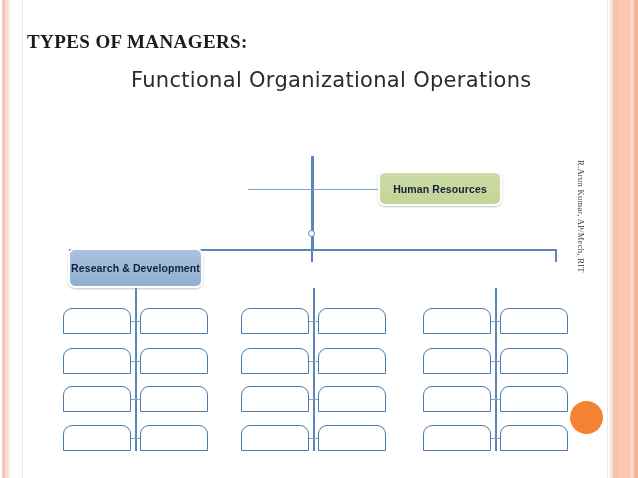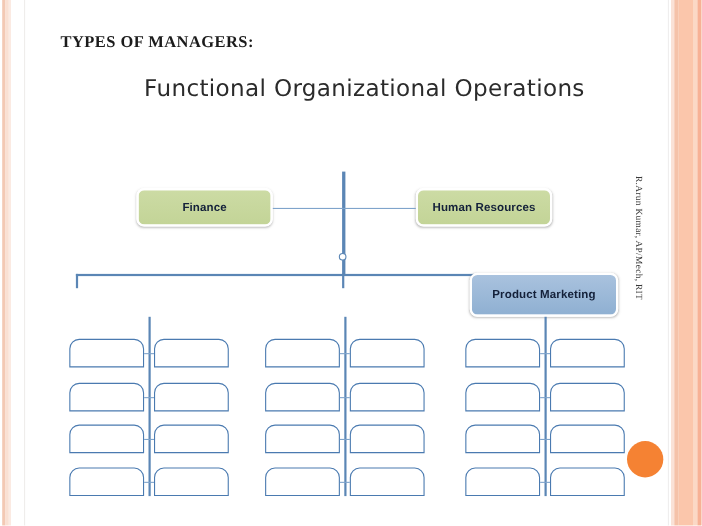--- a/index.html
+++ b/index.html
@@ -40,24 +40,24 @@
     left: 23px;
     top: 0;
     width: 584px;
     height: 478px;
     background: #ffffff;
   }
 
   
   .title {
     position: absolute;
-    left: 32px;
+    left: 4px;
     top: 31px;
     font-family: "Liberation Serif", serif;
-    font-size: 15px;
+    font-size: 19px;
     font-weight: bold;
     letter-spacing: 0.4px;
     color: #1b1b1b;
     white-space: nowrap;
   }
   .subtitle {
     position: absolute;
     left: 108px;
     top: 68px;
     font-family: "DejaVu Sans", sans-serif;
@@ -165,36 +165,35 @@
 
   <div class="canvas">
 
     <div class="title">TYPES OF MANAGERS:</div>
 
     <div class="subtitle">Functional Organizational Operations</div>
 
 
     <div class="line-v-thick" style="left:288px; top:156px; height:94px;"></div>
 
-    <div class="node node-green" style="left:101px; top:171px; width:124px; height:35px;">Finance</div>
     <div class="line-h-light" style="left:225px; top:189px; width:64px;"></div>
 
     <div class="node node-green" style="left:355px; top:171px; width:124px; height:35px;">Human Resources</div>
     <div class="line-h-light" style="left:289px; top:189px; width:66px;"></div>
 
     <div class="junction" style="left:285px; top:230px;"></div>
 
     <div class="line-h" style="left:46px; top:249px; width:487px;"></div>
     <div class="line-v" style="left:46px; top:249px; height:13px;"></div>
     <div class="line-v" style="left:288px; top:249px; height:13px;"></div>
     <div class="line-v" style="left:532px; top:249px; height:13px;"></div>
 
-
-
-    <div class="node node-blue" style="left:404px; top:248px; width:135px; height:40px;">Product Marketing</div>
+    <div class="node node-blue" style="left:45px; top:248px; width:135px; height:40px;">Research &amp; Development</div>
+
+
 
     <div class="line-v" style="left:112px; top:288px; height:163px;"></div>
 
     <div class="leaf" style="left:40px;  top:308px; width:68px; height:26px;"></div>
     <div class="leaf" style="left:117px; top:308px; width:68px; height:26px;"></div>
     <div class="line-h-light" style="left:108px; top:321px; width:9px;"></div>
 
     <div class="leaf" style="left:40px;  top:348px; width:68px; height:26px;"></div>
     <div class="leaf" style="left:117px; top:348px; width:68px; height:26px;"></div>
     <div class="line-h-light" style="left:108px; top:361px; width:9px;"></div>

